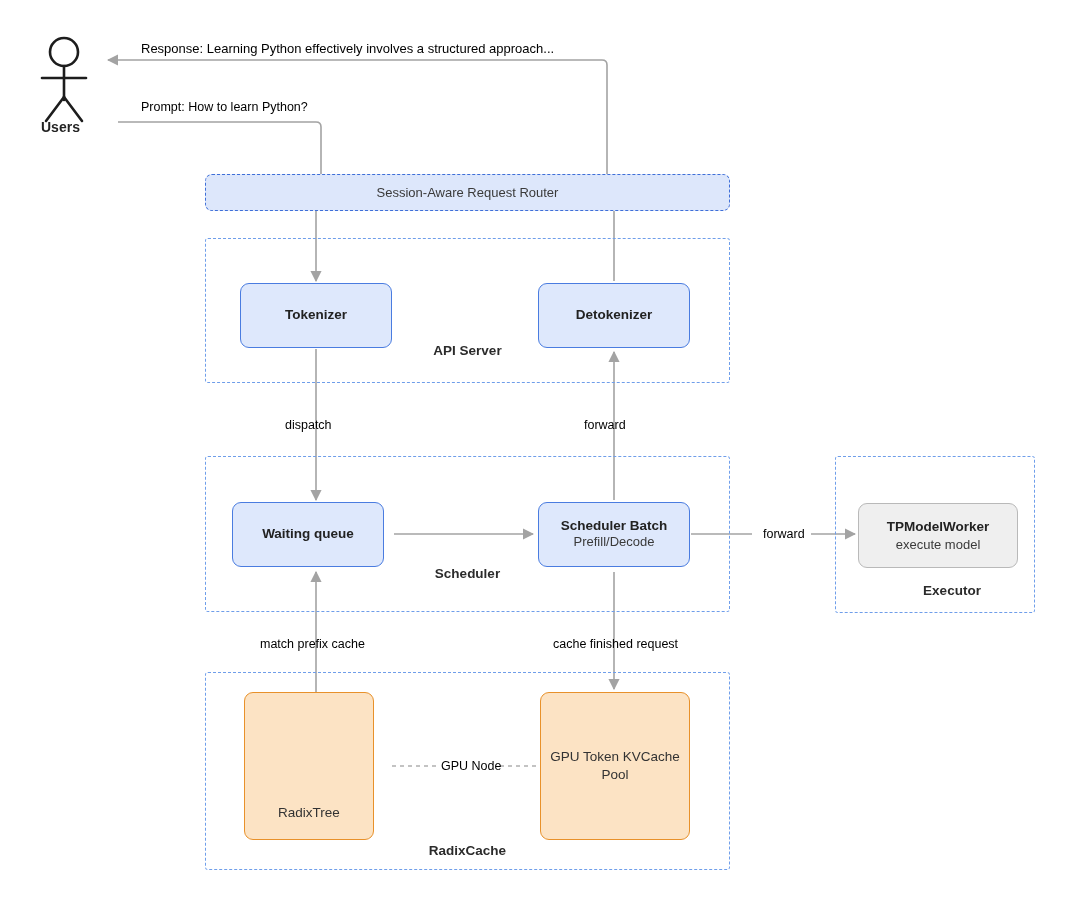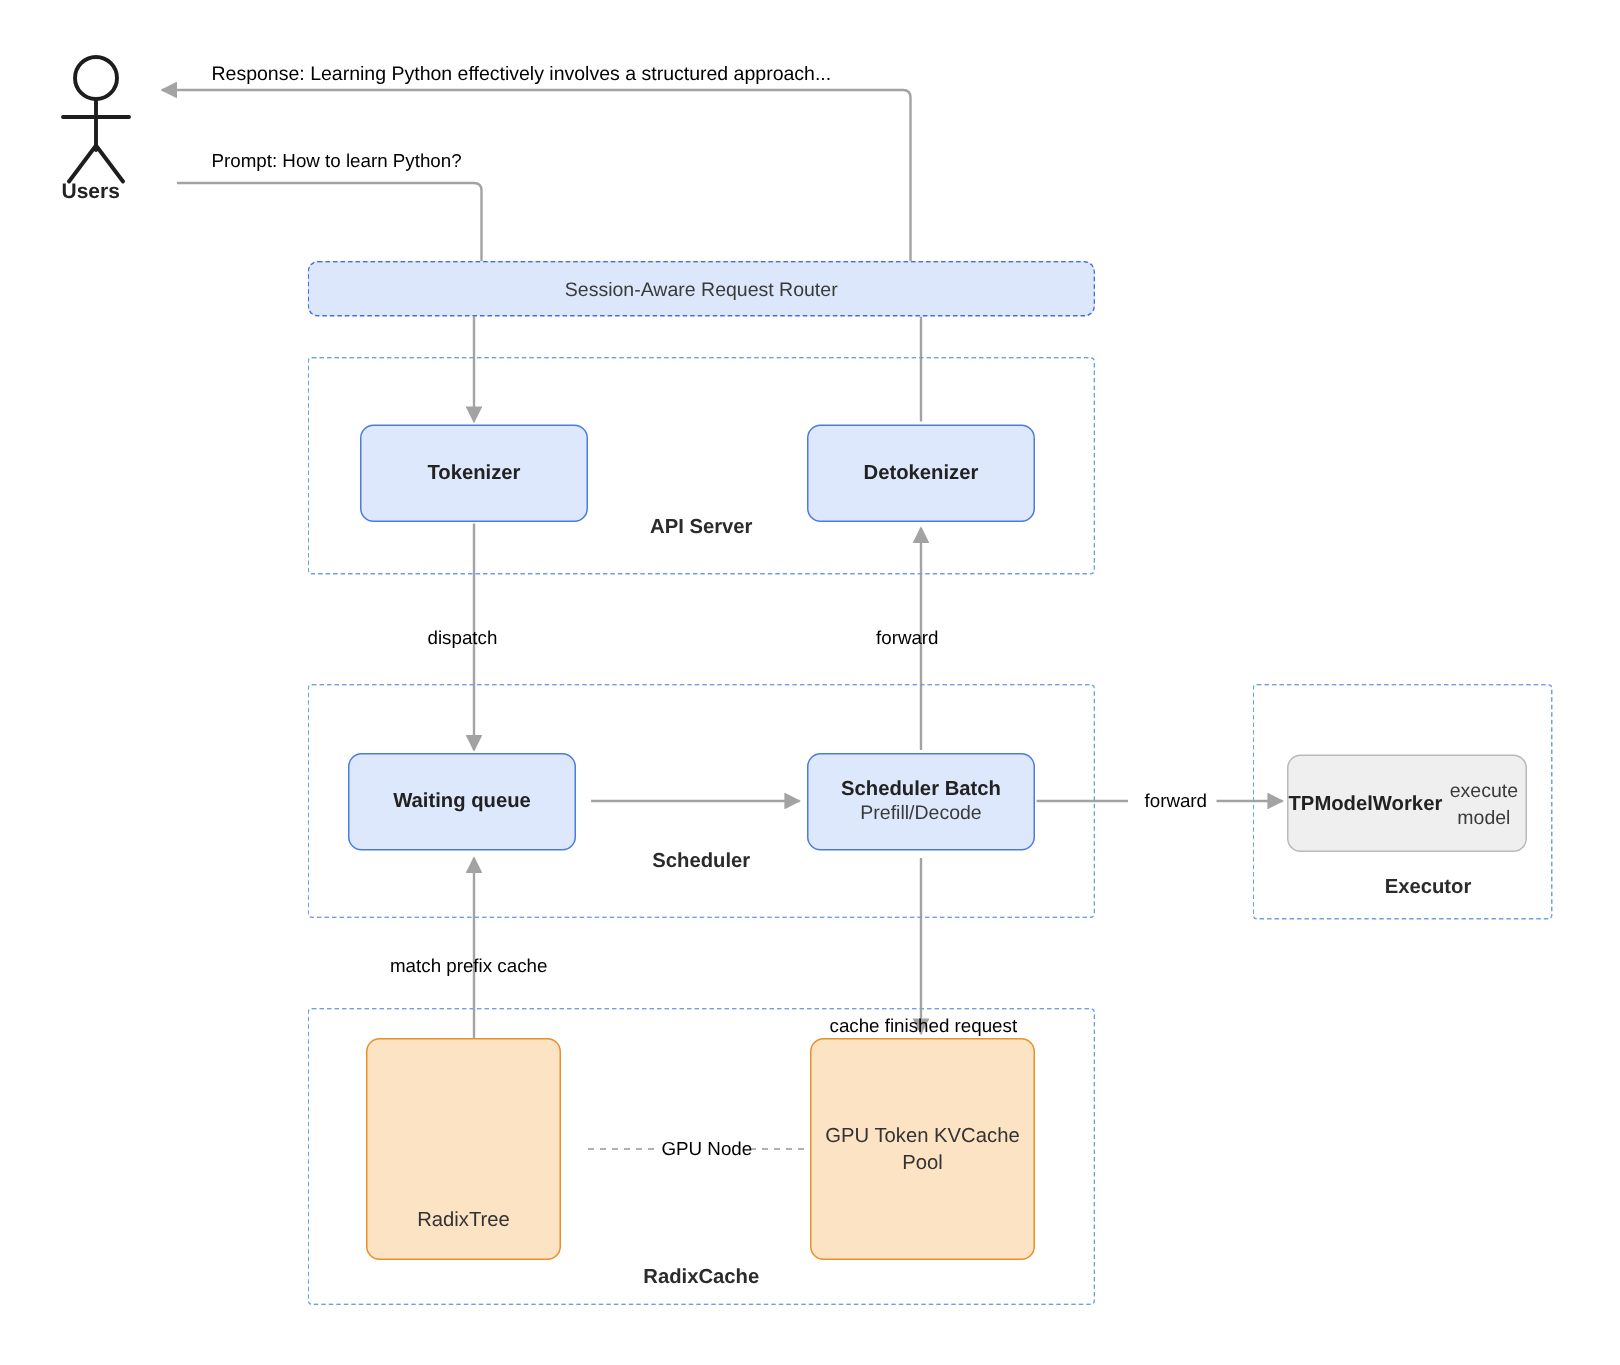--- a/index.html
+++ b/index.html
@@ -82,20 +82,21 @@
   }
 
   
   .node-gray {
     position: absolute;
     background: #efefef;
     border: 1.5px solid #b9b9b9;
     border-radius: 9px;
     box-sizing: border-box;
     display: flex;
+    flex-direction: column;
     align-items: center;
     justify-content: center;
     text-align: center;
   }
   .node-gray .t1 {
     font-size: 13.5px;
     font-weight: bold;
     color: #222222;
     line-height: 1.3;
   }
@@ -255,21 +256,21 @@
 
 <div class="group" style="left:835px; top:456px; width:200px; height:157px;"></div>
 <div class="group-label" style="left:835px; top:583px; width:200px;padding-left:17px;">Executor</div>
 
 <div class="node-gray" style="left:858px; top:503px; width:160px; height:65px;">
   <div class="t1">TPModelWorker</div>
   <div class="t2">execute model</div>
 </div>
 
 <div class="edge-label" style="left:260px; top:637px;">match prefix cache</div>
-<div class="edge-label" style="left:553px; top:637px;margin-top:40px;">cache finished request</div>
+<div class="edge-label" style="left:553px; top:637px;">cache finished request</div>
 
 <div class="group" style="left:205px; top:672px; width:525px; height:198px;"></div>
 <div class="group-label" style="left:205px; top:843px; width:525px;">RadixCache</div>
 
 <div class="node-orange" style="left:244px; top:692px; width:130px; height:148px;">
   <div class="orange-caption" style="left:0; top:112px;">RadixTree</div>
 </div>
 
 <div class="node-orange" style="left:540px; top:692px; width:150px; height:148px;">
   <div class="orange-center" style="top:55px;">

